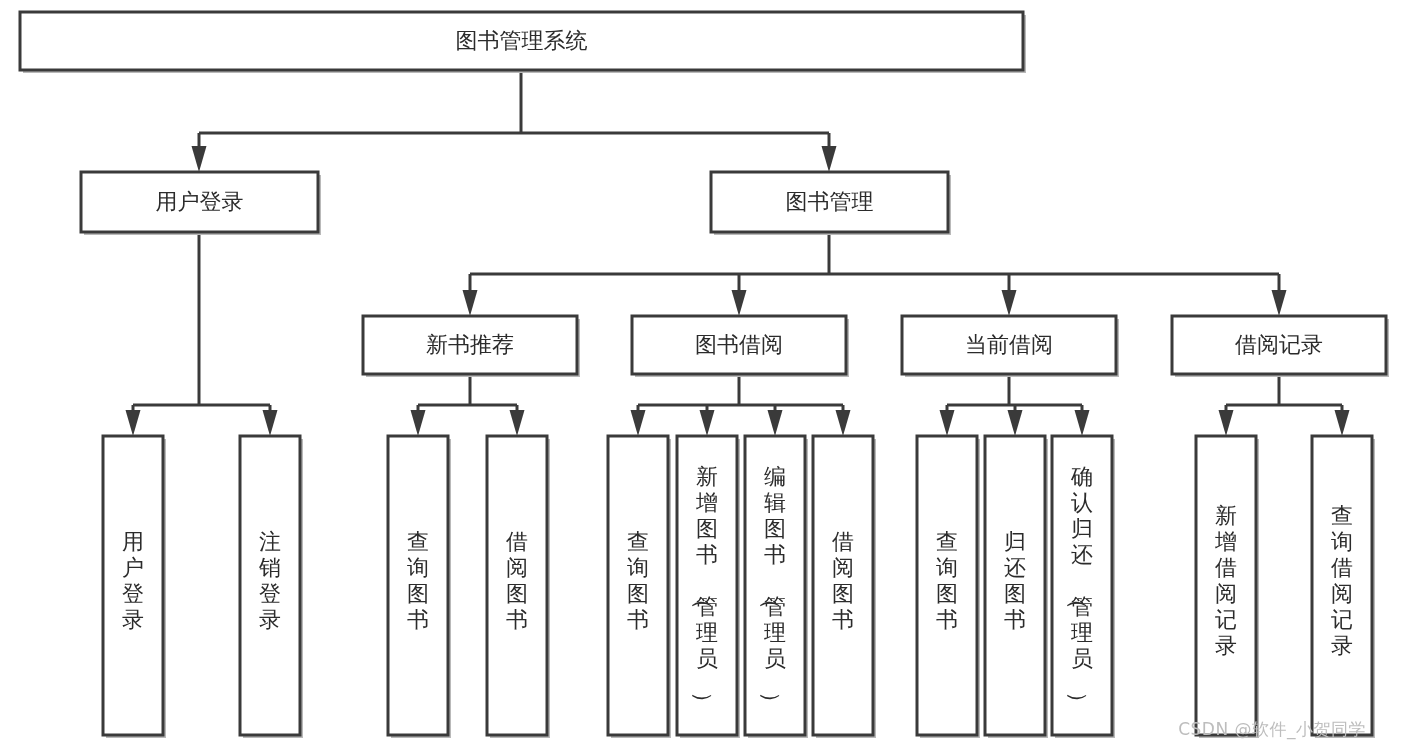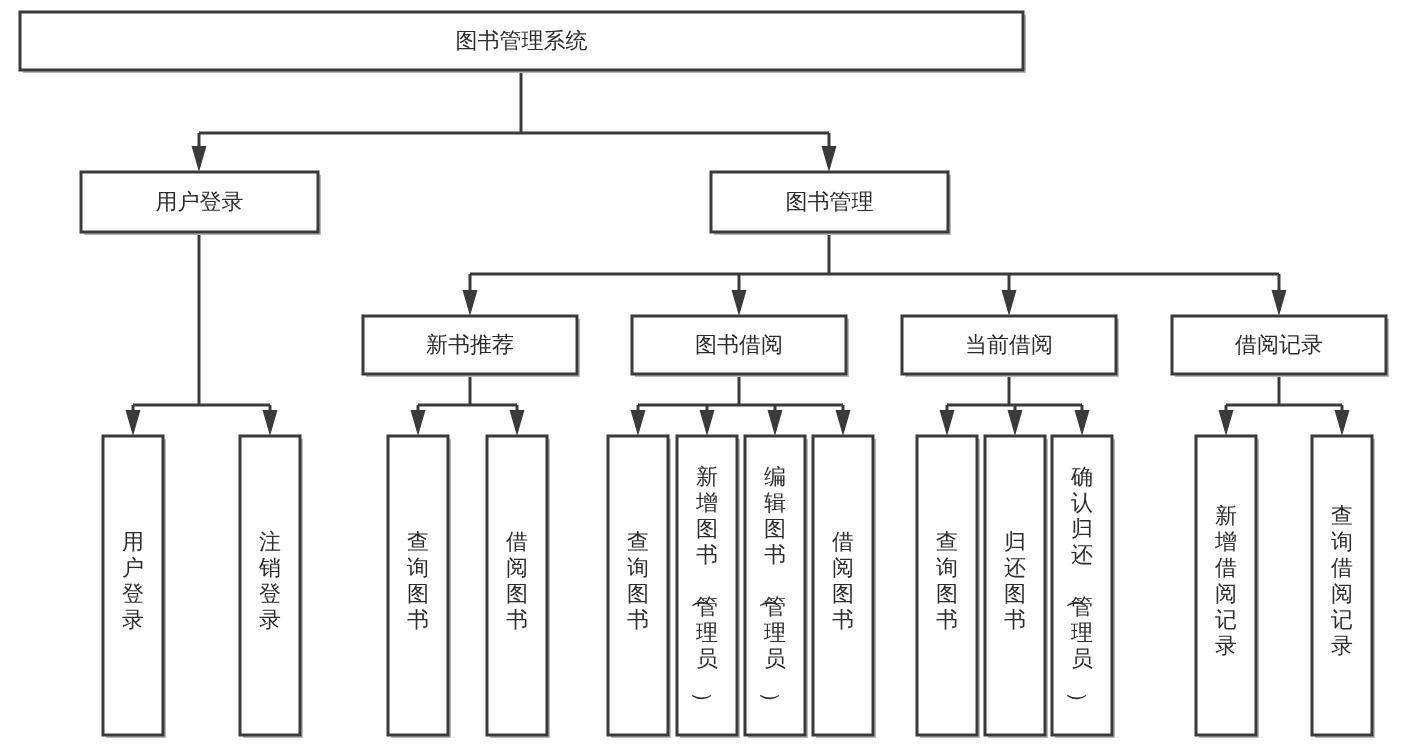--- a/index.html
+++ b/index.html
@@ -239,13 +239,14 @@
           <rect x="1196" y="436" width="60" height="299" class="node-box"></rect>
           <text x="1226" y="522.5" class="node-label-vertical"><tspan x="1226" dy="0">新</tspan><tspan x="1226" dy="26">增</tspan><tspan x="1226" dy="26">借</tspan><tspan x="1226" dy="26">阅</tspan><tspan x="1226" dy="26">记</tspan><tspan x="1226" dy="26">录</tspan></text>
         </g>
         <g>
           <rect x="1315" y="439" width="60" height="299" class="node-box-shadow"></rect>
           <rect x="1312" y="436" width="60" height="299" class="node-box"></rect>
           <text x="1342" y="522.5" class="node-label-vertical"><tspan x="1342" dy="0">查</tspan><tspan x="1342" dy="26">询</tspan><tspan x="1342" dy="26">借</tspan><tspan x="1342" dy="26">阅</tspan><tspan x="1342" dy="26">记</tspan><tspan x="1342" dy="26">录</tspan></text>
         </g>
       </g>
     </svg>
+  <div class="watermark">CSDN @软件_小贺同学</div>
 </div>
 
 </body></html>

